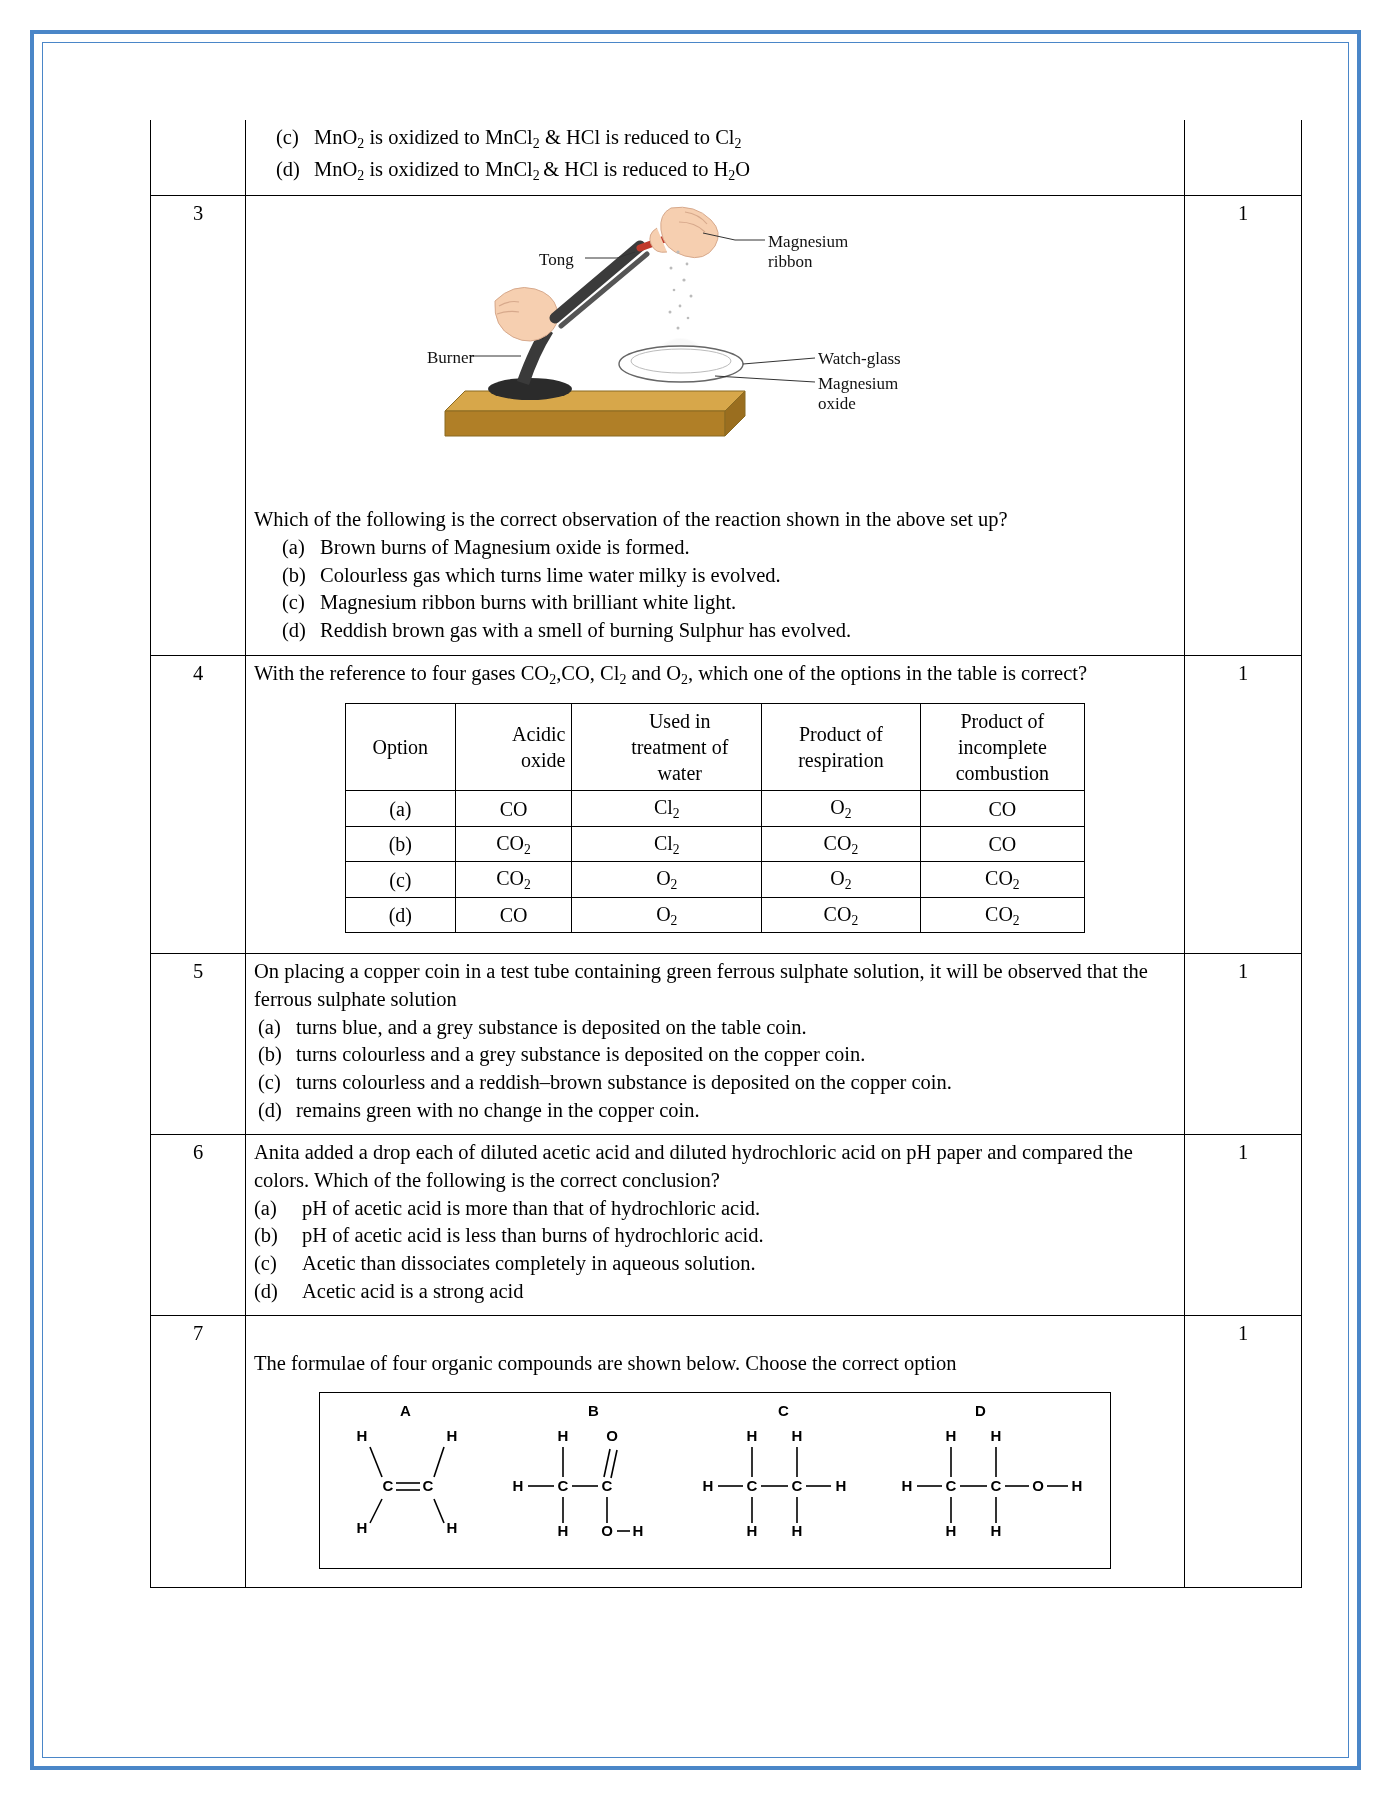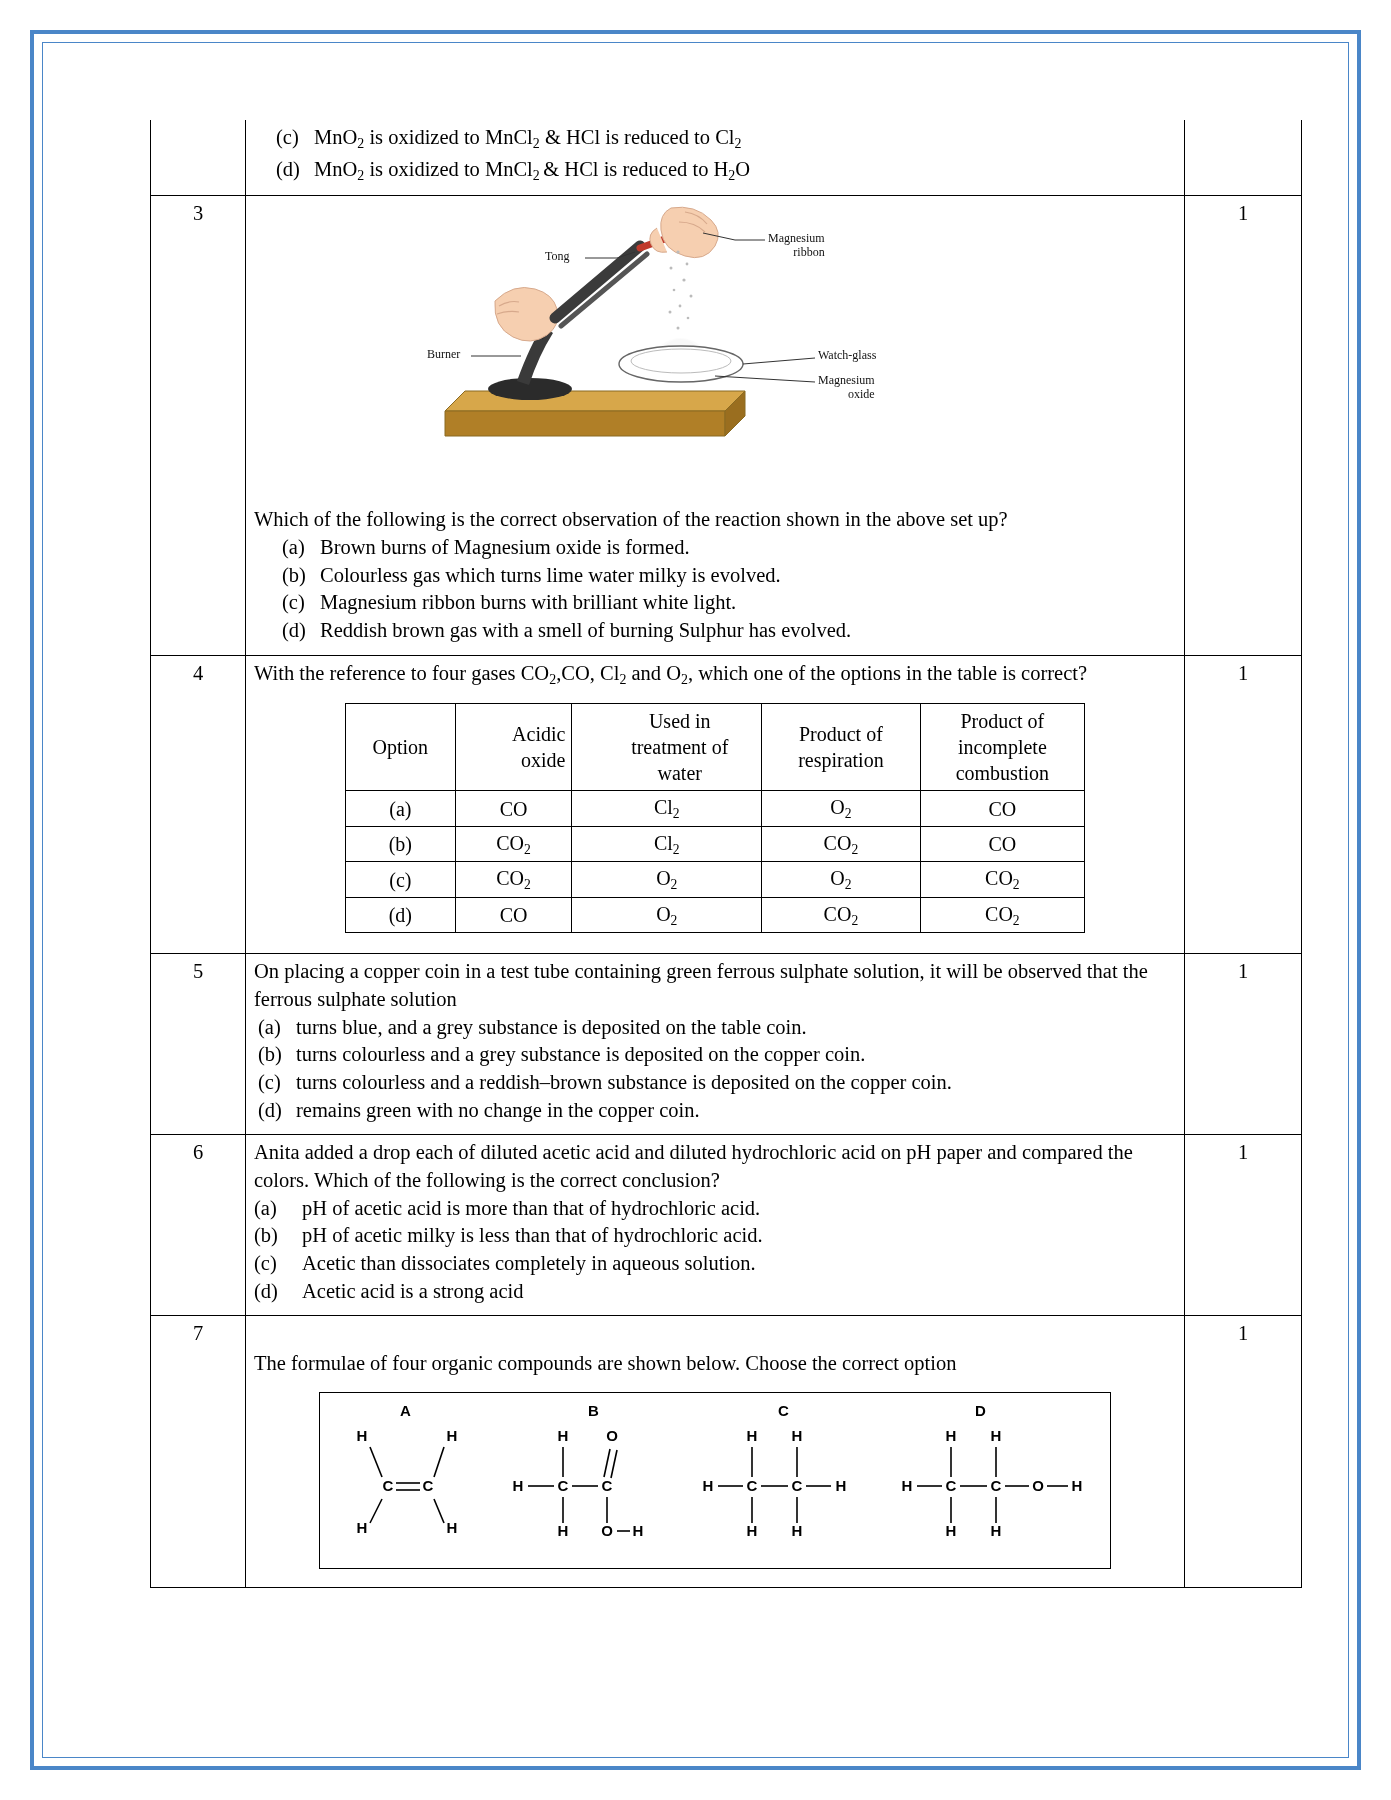--- a/index.html
+++ b/index.html
@@ -68,24 +68,23 @@
   .fig-burner {
     position: relative;
     width: 560px;
     height: 290px;
     margin: 6px auto 10px auto;
   }
   .fig-burner svg { display: block; }
   .fig-label {
     position: absolute;
     font-family: "Liberation Serif", serif;
-    font-size: 12px;
+    font-size: 17px;
     line-height: 1.15;
     color: #111;
-    text-align: right;
   }
 
   
   table.gastable {
     border-collapse: collapse;
     margin: 14px auto 10px auto;
     width: 740px;
   }
   table.gastable td {
     border: 1px solid #000;
@@ -192,21 +191,21 @@
 
                 <line x1="182" y1="52" x2="200" y2="46" stroke="#333" stroke-width="1"></line>
                 <line x1="150" y1="52" x2="182" y2="52" stroke="#333" stroke-width="1"></line>
                 <line x1="268" y1="27" x2="300" y2="34" stroke="#333" stroke-width="1"></line>
                 <line x1="300" y1="34" x2="330" y2="34" stroke="#333" stroke-width="1"></line>
                 <line x1="86" y1="150" x2="60" y2="150" stroke="#333" stroke-width="1"></line>
                 <line x1="60" y1="150" x2="36" y2="150" stroke="#333" stroke-width="1"></line>
                 <line x1="308" y1="158" x2="380" y2="152" stroke="#333" stroke-width="1"></line>
                 <line x1="280" y1="170" x2="380" y2="176" stroke="#333" stroke-width="1"></line>
               </svg>
-              <div class="fig-label" style="left:110px; top:44px;">Tong</div>
+              <div class="fig-label" style="left:104px; top:44px;">Tong</div>
               <div class="fig-label" style="left:333px; top:26px;">Magnesium<br>ribbon</div>
               <div class="fig-label" style="left:-8px; top:142px;">Burner</div>
               <div class="fig-label" style="left:383px; top:143px;">Watch-glass</div>
               <div class="fig-label" style="left:383px; top:168px;">Magnesium<br>oxide</div>
             </div>
 
             <div>Which of the following is the correct observation of the reaction shown in the above set up?</div>
 
             <div class="opt-list">
               <div class="opt-row">
@@ -308,21 +307,21 @@
           <td class="numcol">6</td>
           <td class="bodycol">
             <div>Anita added a drop each of diluted acetic acid and diluted hydrochloric acid on pH paper and compared the colors. Which of the following is the correct conclusion?</div>
             <div class="opt-list">
               <div class="opt-row" style="margin-left:0px;">
                 <span class="lab" style="width:48px;">(a)</span>
                 <span class="txt">pH of acetic acid is more than that of hydrochloric acid.</span>
               </div>
               <div class="opt-row" style="margin-left:0px;">
                 <span class="lab" style="width:48px;">(b)</span>
-                <span class="txt">pH of acetic milky is less than that of hydrochloric acid.</span>
+                <span class="txt">pH of acetic acid is less than burns of hydrochloric acid.</span>
               </div>
               <div class="opt-row" style="margin-left:0px;">
                 <span class="lab" style="width:48px;">(c)</span>
                 <span class="txt">Acetic than dissociates completely in aqueous solution.</span>
               </div>
               <div class="opt-row" style="margin-left:0px;">
                 <span class="lab" style="width:48px;">(d)</span>
                 <span class="txt">Acetic acid is a strong acid</span>
               </div>
             </div>

